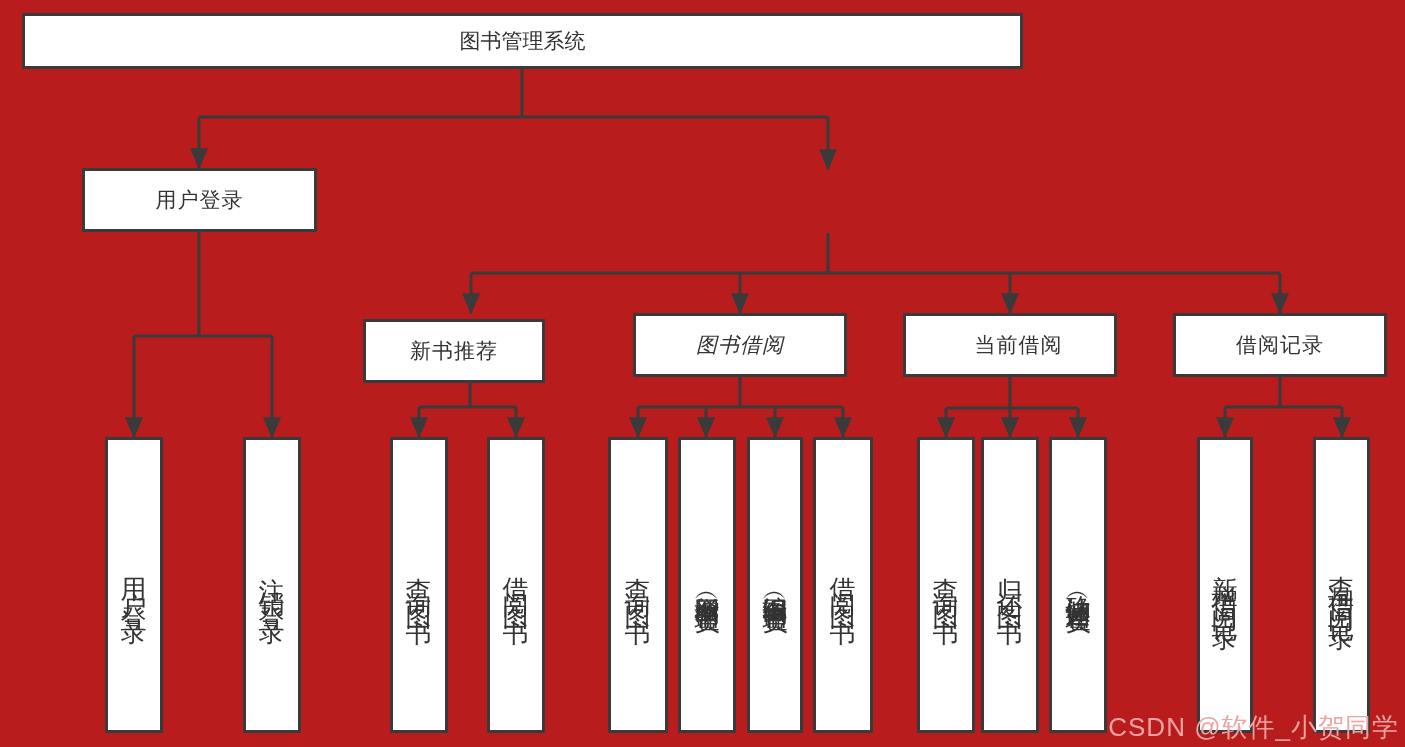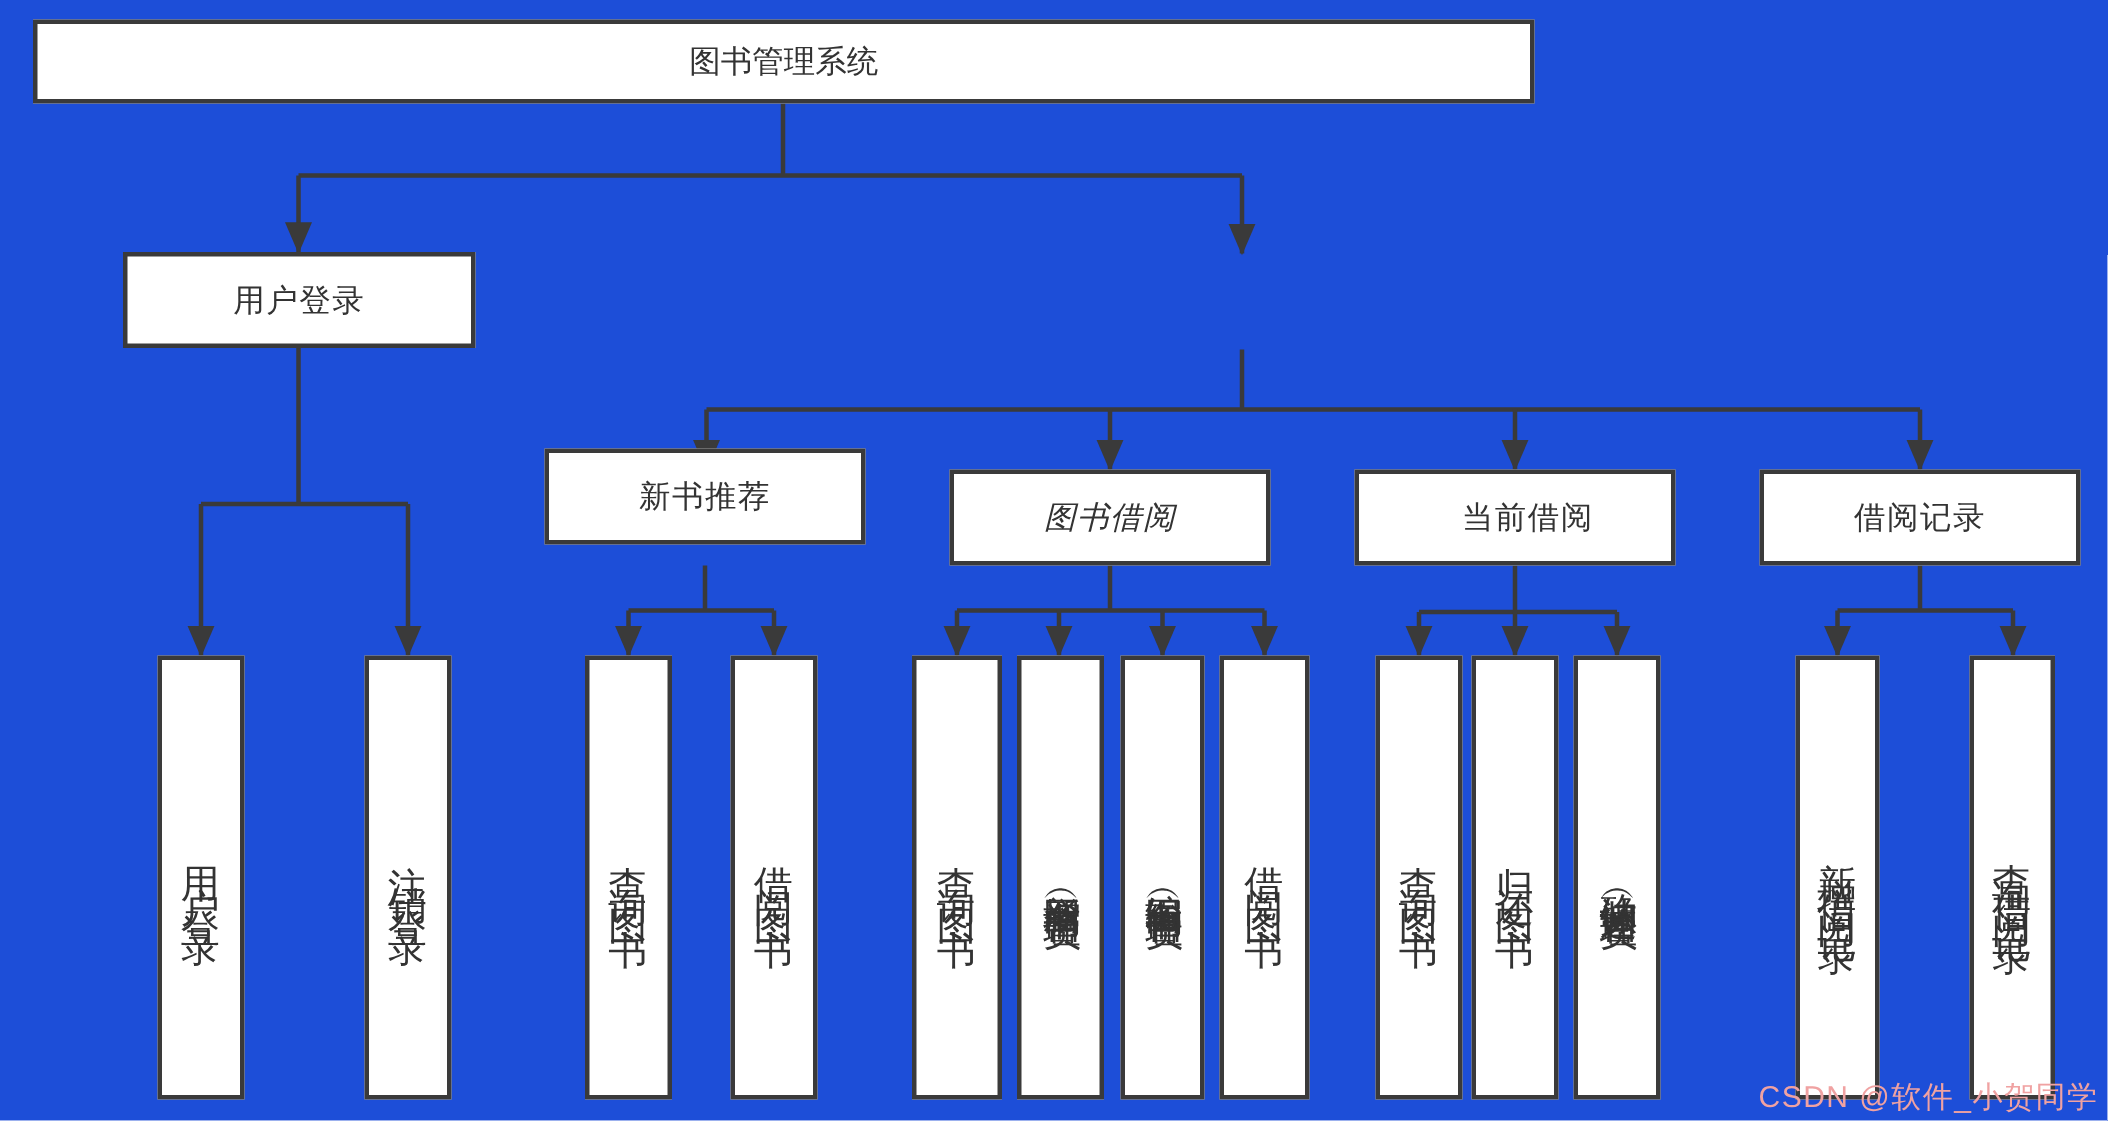--- a/index.html
+++ b/index.html
@@ -5,21 +5,21 @@
   html, body {
     margin: 0;
     padding: 0;
     background: #ffffff;
     font-family: "Liberation Sans", "DejaVu Sans", sans-serif;
   }
   #stage {
     position: relative;
     width: 1405px;
     height: 747px;
-    background: #1d4ed8;
+    background: #b91c1c;
     overflow: hidden;
   }
   #wires {
     position: absolute;
     left: 0; top: 0;
     width: 1405px; height: 747px;
   }
   .node {
     position: absolute;
     box-sizing: border-box;
@@ -48,21 +48,21 @@
     font-size: 26px;
     line-height: 1;
   }
   .sp4 { letter-spacing: 14px; }
   .sp6 { letter-spacing: 10px; }
   .sp9 { letter-spacing: 2px; font-size: 25px; }
   .watermark {
     position: absolute;
     right: 6px;
     bottom: 2px;
-    font-size: 20px;
+    font-size: 26px;
     color: #f0a2a2;
     letter-spacing: 1px;
     white-space: nowrap;
   }
 </style>
 </head>
 <body>
 
 <div id="stage">
 
@@ -101,21 +101,21 @@
       <path d="M1078,408 V437" marker-end="url(#ah)"></path>
       <path d="M1225,407 V437" marker-end="url(#ah)"></path>
       <path d="M1342,407 V437" marker-end="url(#ah)"></path>
     </g>
   </svg>
 
   <div class="node root">图书管理系统</div>
 
   <div class="node hnode" style="left:82px; top:168px; width:235px; height:64px;">用户登录</div>
 
-  <div class="node hnode" style="left:363px; top:299px; width:214px; height:64px;">新书推荐</div>
+  <div class="node hnode" style="left:363px; top:319px; width:182px; height:64px;">新书推荐</div>
   <div class="node hnode" style="left:633px; top:313px; width:214px; height:64px;font-style:italic;">图书借阅</div>
   <div class="node hnode" style="left:903px; top:313px; width:214px; height:64px;padding-left:17px;">当前借阅</div>
   <div class="node hnode" style="left:1173px; top:313px; width:214px; height:64px;">借阅记录</div>
 
   <div class="node leaf sp4" style="left:105px;">用户登录</div>
   <div class="node leaf sp4" style="left:243px;">注销登录</div>
 
   <div class="node leaf sp4" style="left:390px;">查询图书</div>
   <div class="node leaf sp4" style="left:487px;">借阅图书</div>
 

